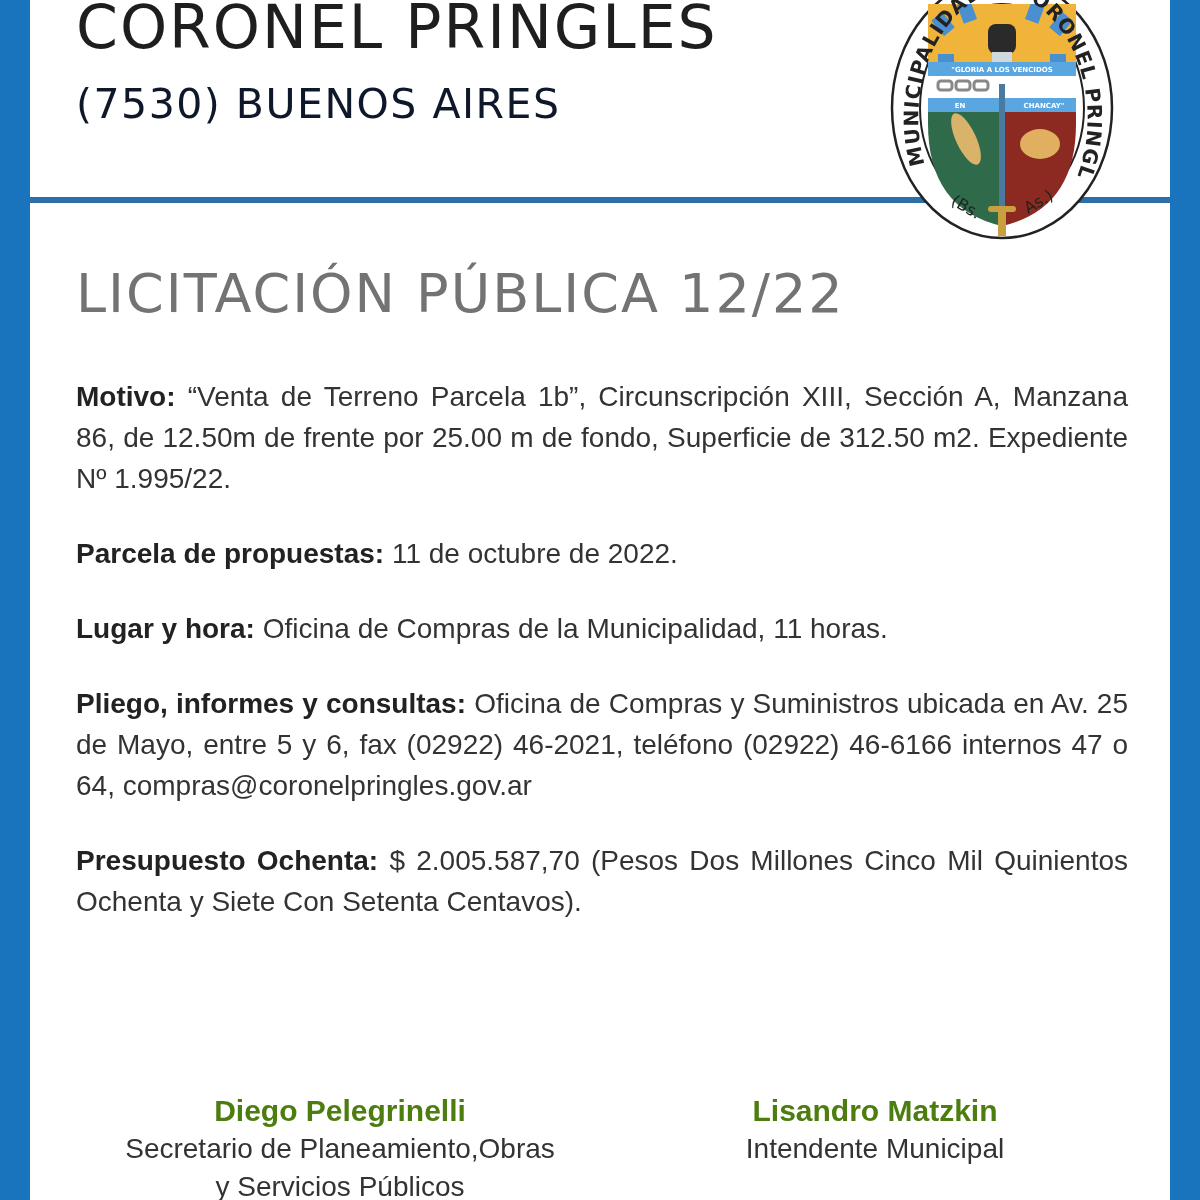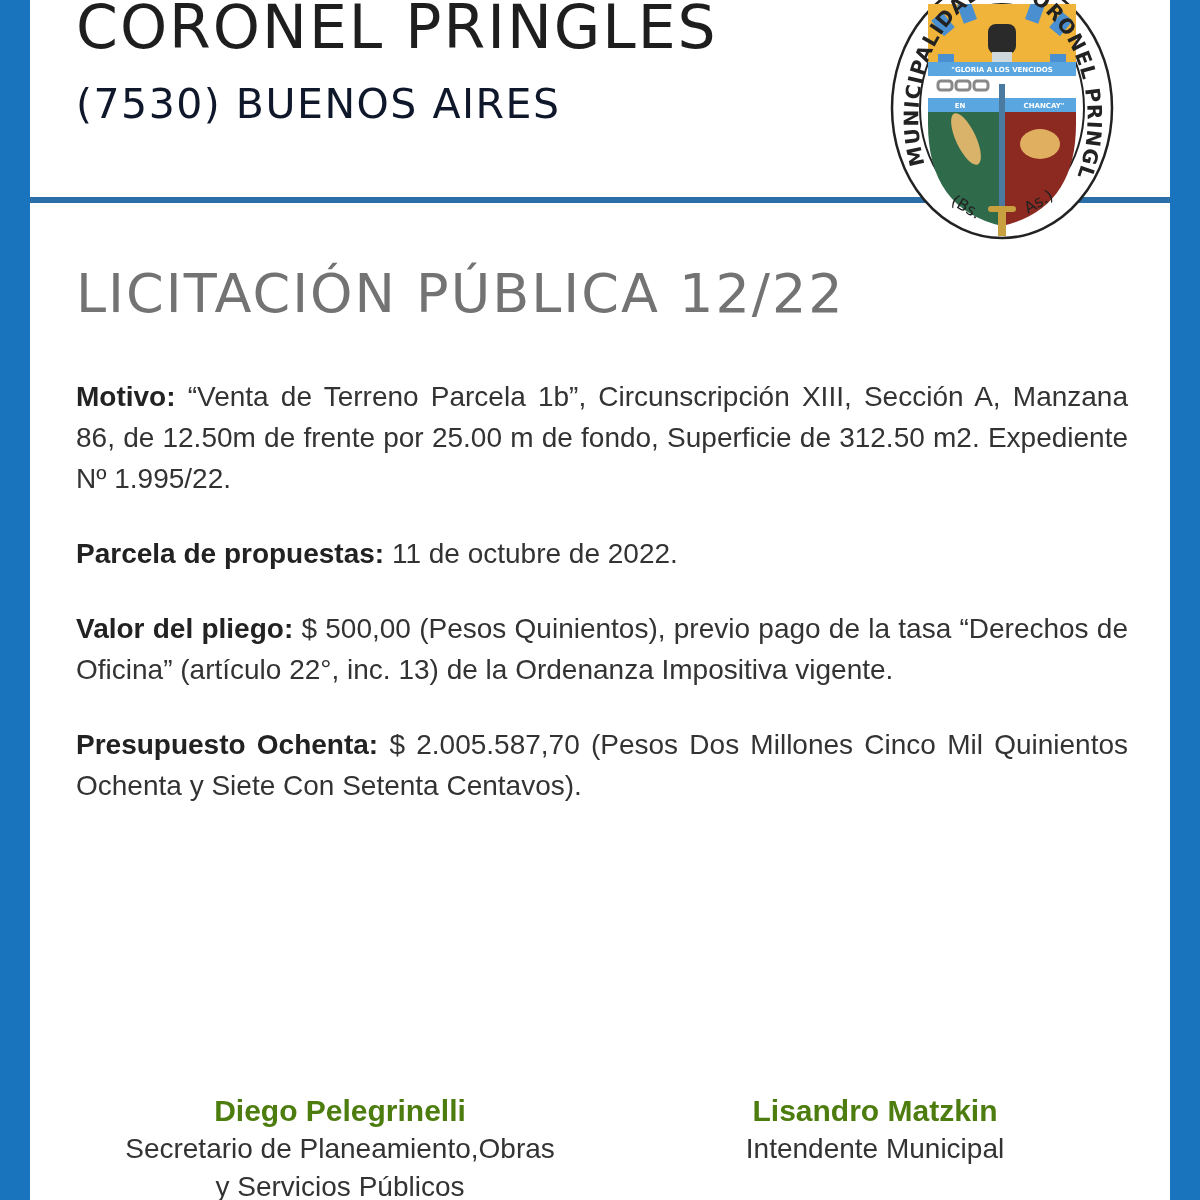--- a/index.html
+++ b/index.html
@@ -111,21 +111,24 @@
 <div class="heading">LICITACIÓN PÚBLICA 12/22</div>
 
 <div class="body">
   <p class="para">
     <span class="lbl">Motivo:</span><span> “Venta de Terreno  Parcela 1b”, Circunscripción XIII, Sección A, Manzana 86, de 12.50m de frente por 25.00 m de fondo, Superficie de 312.50 m2. Expediente Nº 1.995/22.</span>
   </p>
   <p class="para">
     <span class="lbl">Parcela de propuestas:</span><span> 11 de octubre de 2022.</span>
   </p>
   <p class="para">
-    <span class="lbl">Valor del pliego:</span><span> $ 500,00 (Pesos Quinientos), previo pago de la tasa “Derechos de Oficina” (artículo 22°, inc. 13) de la Ordenanza Impositiva vigente.</span>
+    <span class="lbl">Lugar y hora:</span><span> Oficina de Compras de la Municipalidad, 11 horas.</span>
+  </p>
+  <p class="para">
+    <span class="lbl">Pliego, informes y consultas:</span><span> Oficina de Compras y Suministros ubicada en Av. 25 de Mayo, entre 5 y 6, fax (02922) 46-2021, teléfono (02922) 46-6166 internos 47 o 64, compras@coronelpringles.gov.ar</span>
   </p>
   <p class="para">
     <span class="lbl">Presupuesto Ochenta:</span><span> $ 2.005.587,70 (Pesos Dos Millones Cinco Mil Quinientos Ochenta y Siete Con Setenta Centavos).</span>
   </p>
 </div>
 
 <div class="sigs">
   <div class="sig left">
     <div class="name">Diego Pelegrinelli</div>
     <div>Secretario de Planeamiento,Obras</div>

